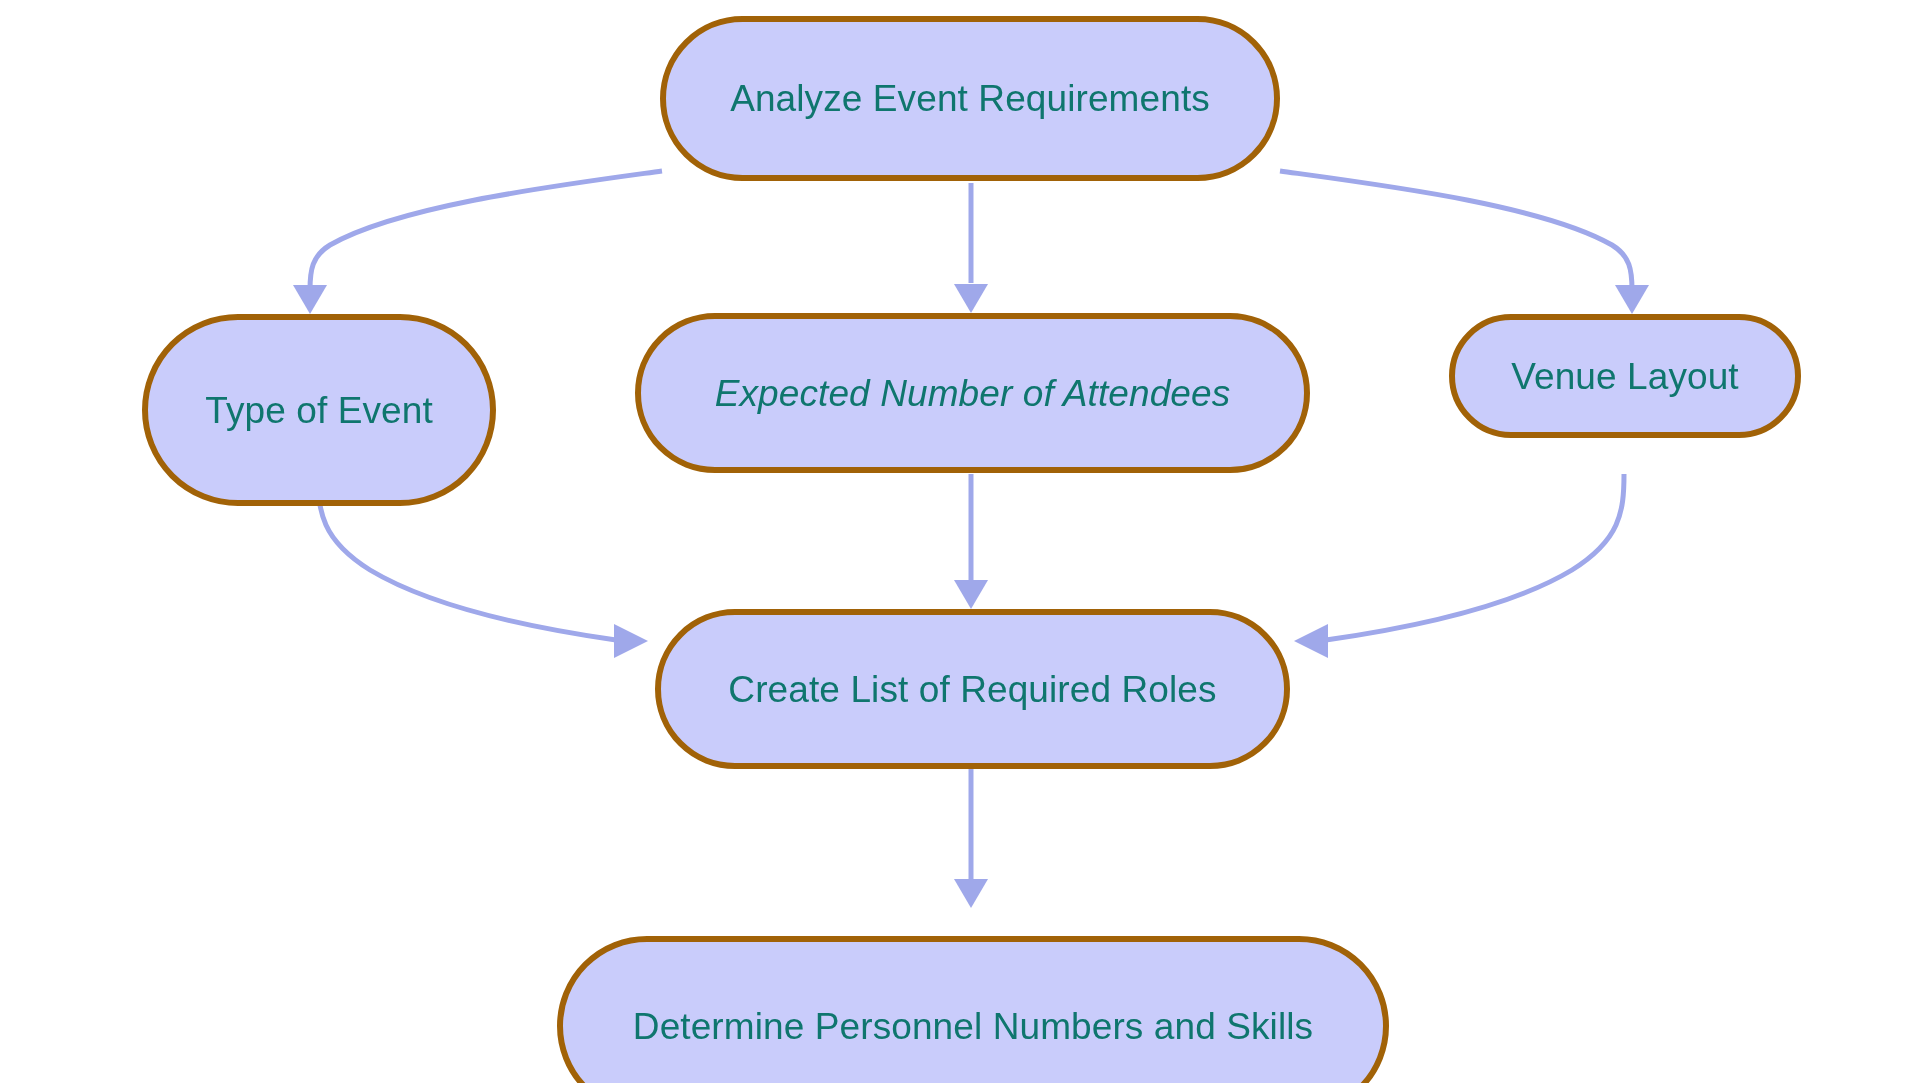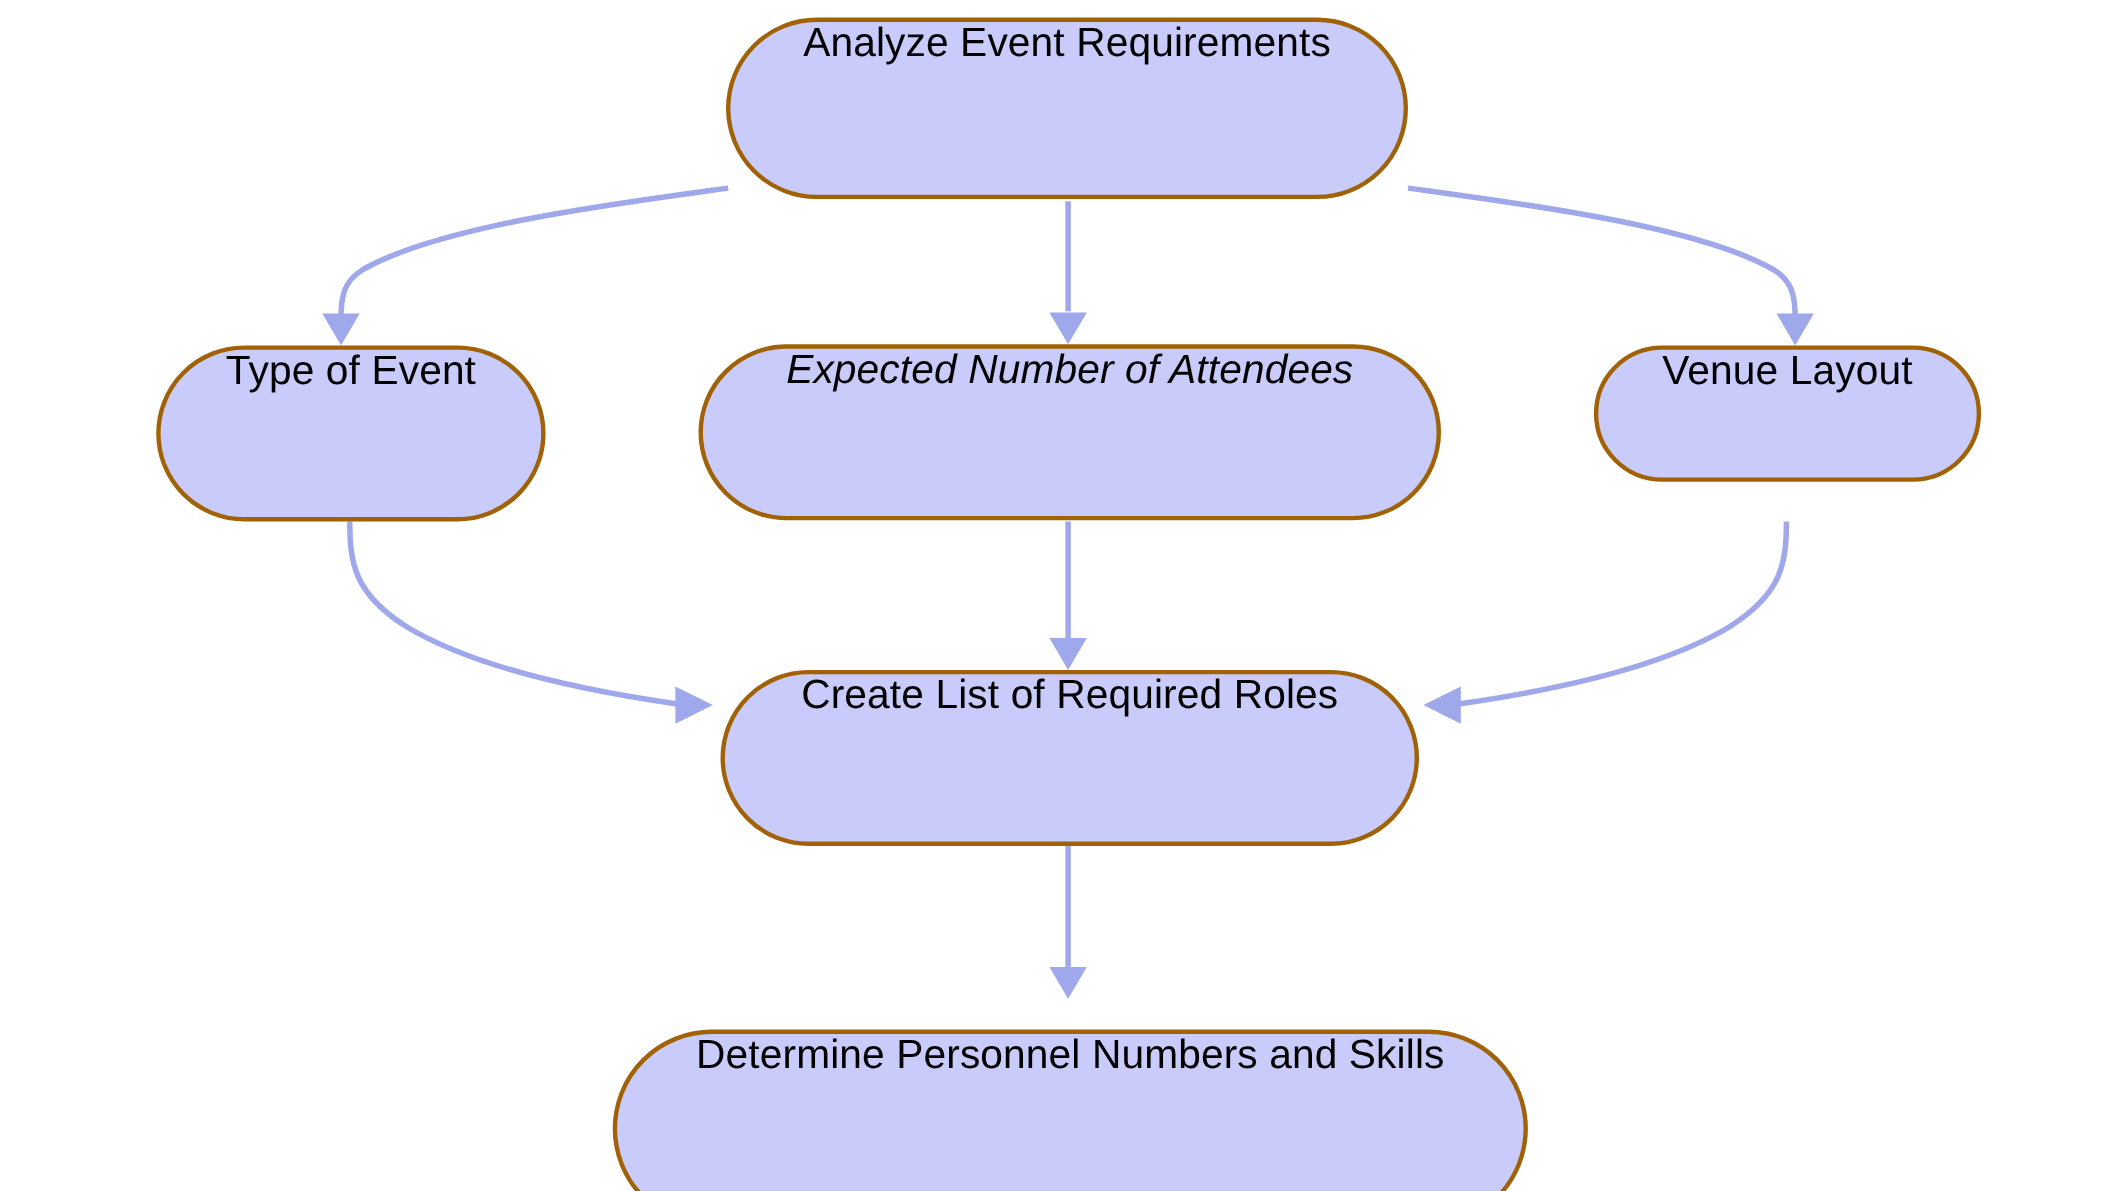--- a/index.html
+++ b/index.html
@@ -34,44 +34,44 @@
     stroke-linecap: butt;
   }
   .edge-head {
     fill: #9fa8ea;
     stroke: none;
   }
   .node {
     position: absolute;
     box-sizing: border-box;
     display: flex;
-    align-items: flex-start;
+    align-items: center;
     justify-content: center;
     background: #c9ccfb;
-    border: 4px solid #a16207;
+    border: 6px solid #a16207;
     border-radius: 9999px;
-    color: #000000;
+    color: #0f766e;
     font-family: "Liberation Sans", sans-serif;
     font-weight: 400;
     letter-spacing: 0.1px;
     white-space: nowrap;
     user-select: none;
   }
   .node-label {
     display: block;
     line-height: 1;
   }
 
   
   #node-analyze {
     left: 660px;  top: 16px;   width: 620px; height: 165px;
     font-size: 37px;
   }
   #node-type {
-    left: 142px;  top: 314px;  width: 354px; height: 160px;
+    left: 142px;  top: 314px;  width: 354px; height: 192px;
     font-size: 37px;
   }
   #node-attendees {
     left: 635px;  top: 313px;  width: 675px; height: 160px;
     font-size: 37px;
     font-style: italic;
   }
   #node-venue {
     left: 1449px; top: 314px;  width: 352px; height: 124px;
     font-size: 37px;

